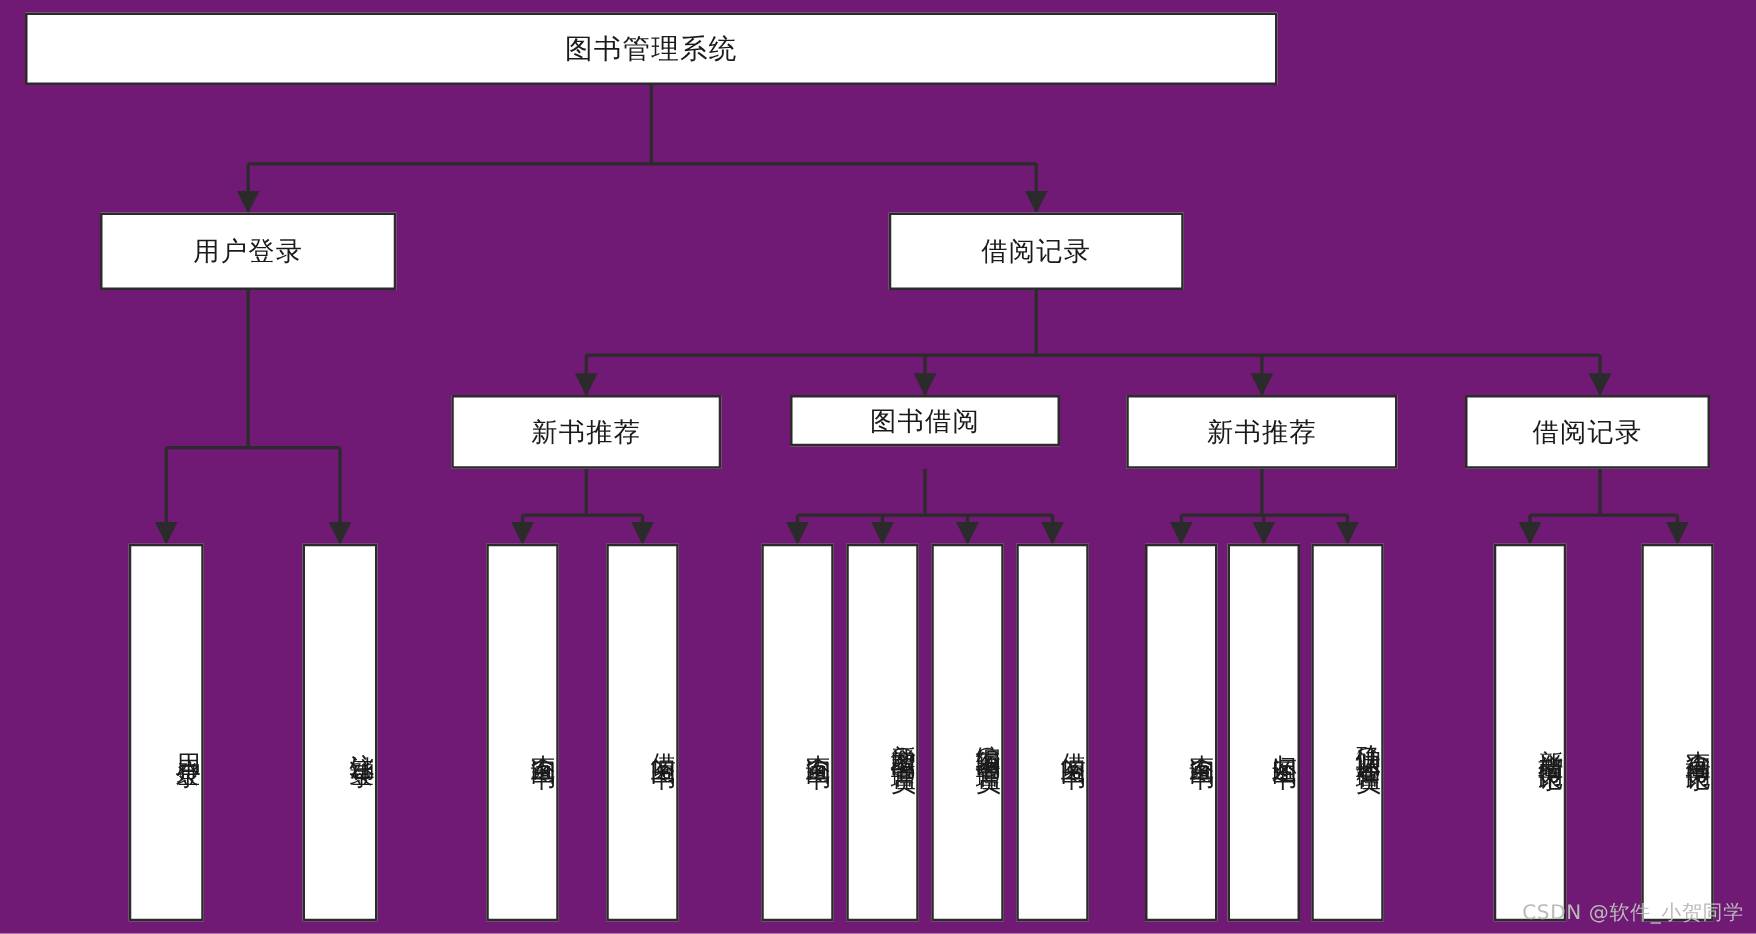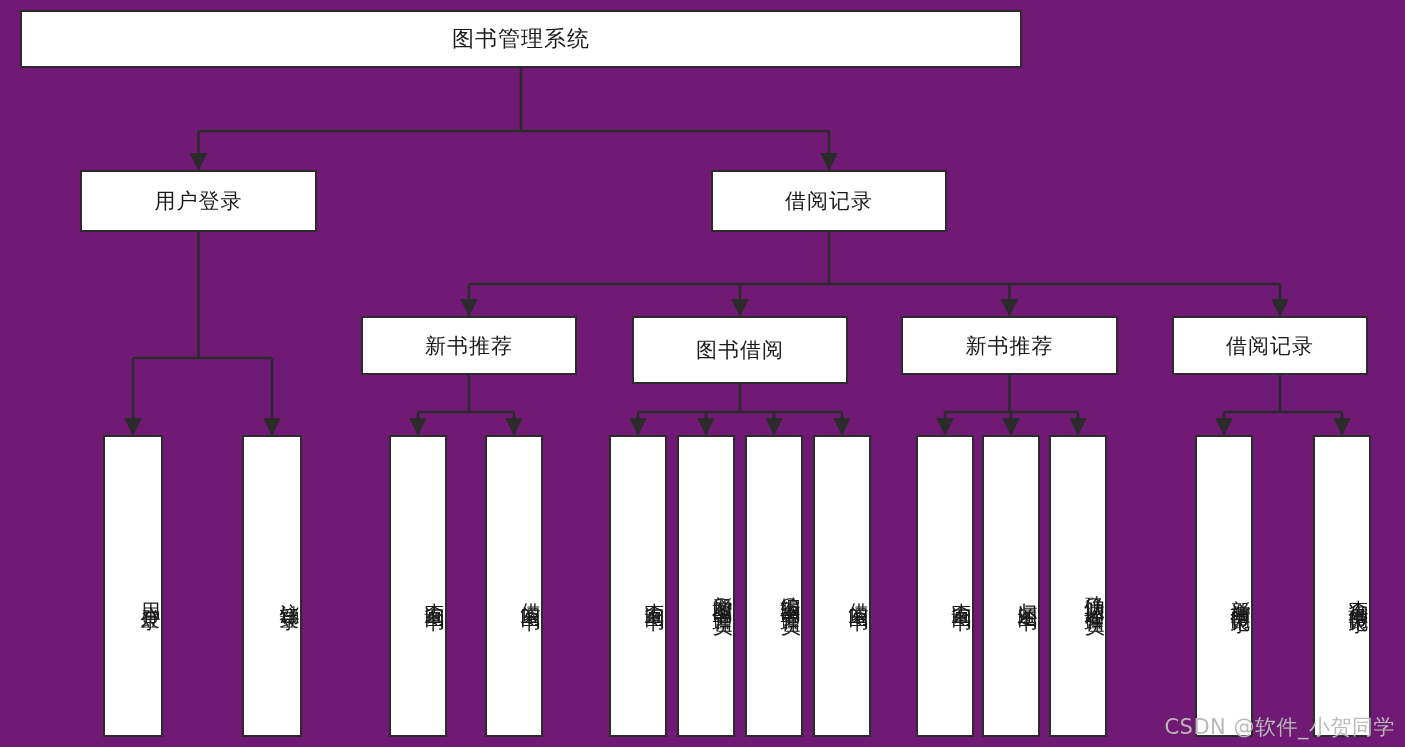--- a/index.html
+++ b/index.html
@@ -29,21 +29,21 @@
     letter-spacing:3px;
     padding-top:14px;
     align-items:flex-start;
     justify-content:center;
     line-height:1;
   }
   .node.root{font-size:22px;}
   .watermark{
     position:absolute;
     right:10px;bottom:6px;
-    font-size:21px;
+    font-size:16px;
     color:#b9b9b9;
     letter-spacing:0.5px;
     white-space:nowrap;
     pointer-events:none;
     text-align:center;
   }
 </style>
 </head>
 <body>
 
@@ -98,21 +98,21 @@
       </div>
       <div class="node horiz" style="left: 80px; top: 170px; width: 237px; height: 62px;">
         <span>用户登录</span>
       </div>
       <div class="node horiz" style="left: 711px; top: 170px; width: 236px; height: 62px;">
         <span>借阅记录</span>
       </div>
       <div class="node horiz" style="left: 361px; top: 316px; width: 216px; height: 59px; justify-content: center;">
         <span>新书推荐</span>
       </div>
-      <div class="node horiz" style="left: 632px; top: 316px; width: 216px; height: 68px;">
+      <div class="node horiz" style="left: 632px; top: 316px; width: 216px; height: 41px;">
         <span>图书借阅</span>
       </div>
       <div class="node horiz" style="left: 901px; top: 316px; width: 217px; height: 59px;">
         <span>新书推荐</span>
       </div>
       <div class="node horiz" style="left: 1172px; top: 316px; width: 196px; height: 59px;">
         <span>借阅记录</span>
       </div>
       <div class="node vert" style="left: 103px; top: 435px; width: 60px; height: 302px;">
         <span>用户登录</span>

